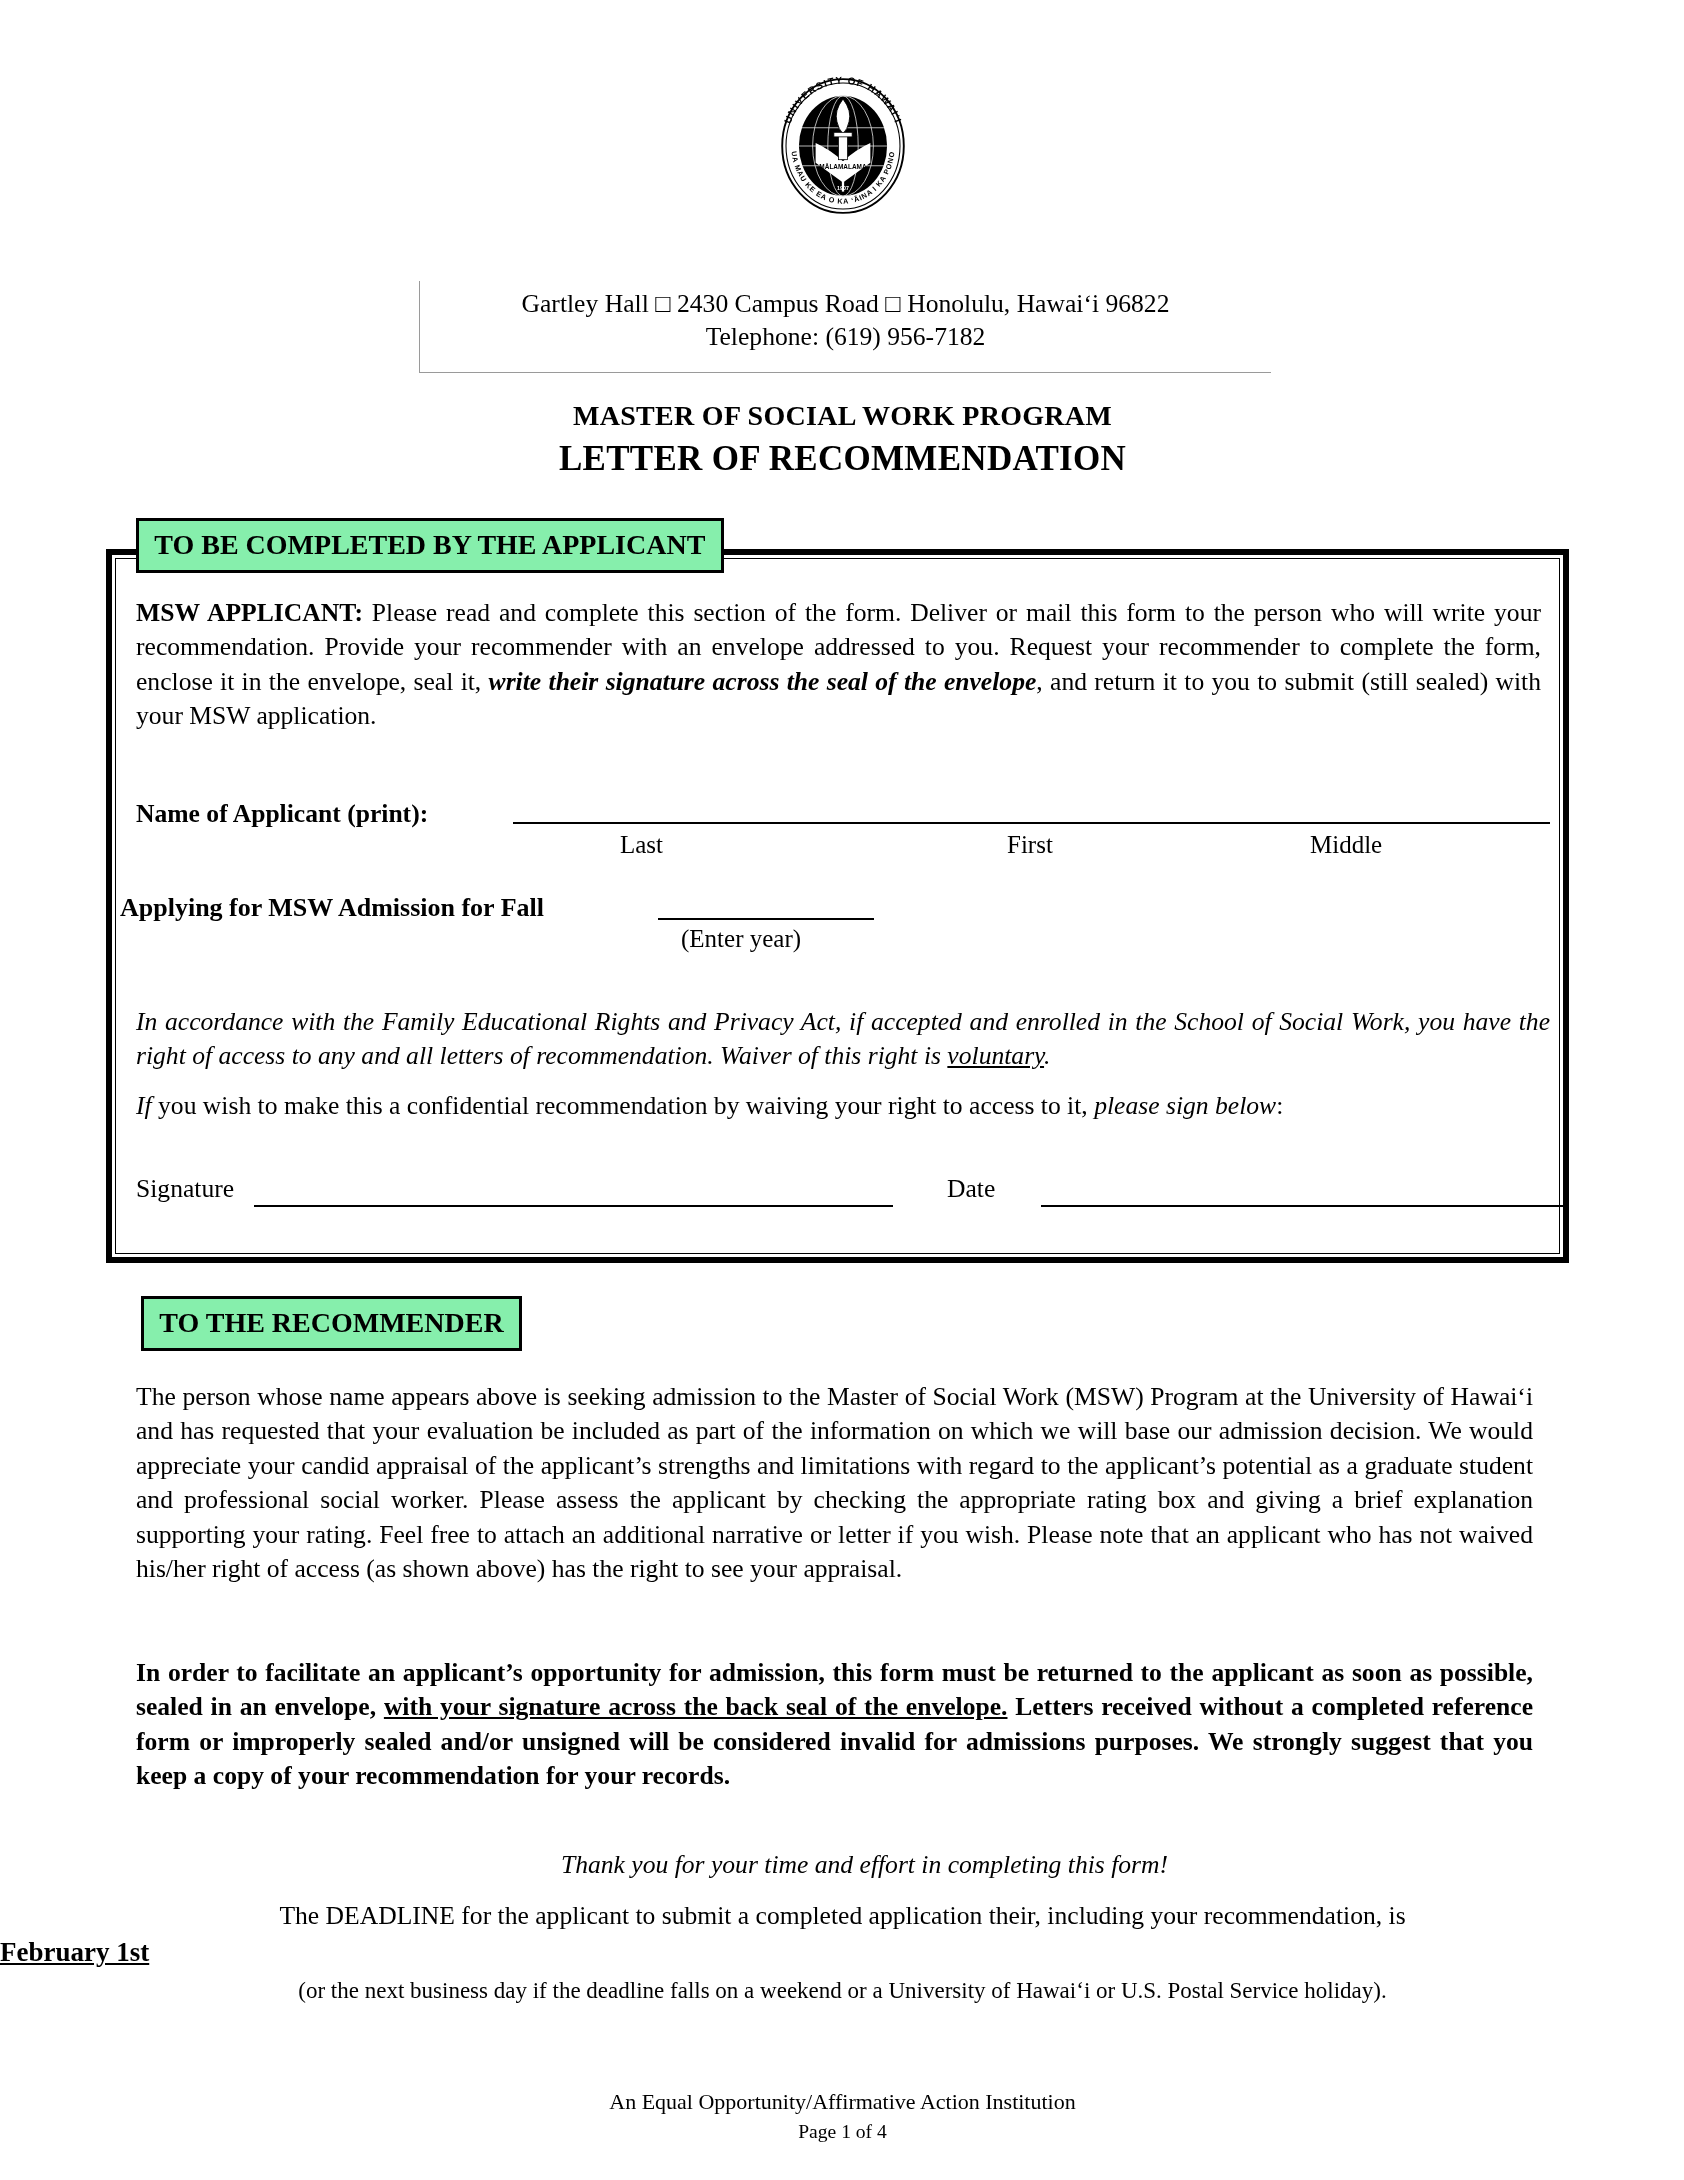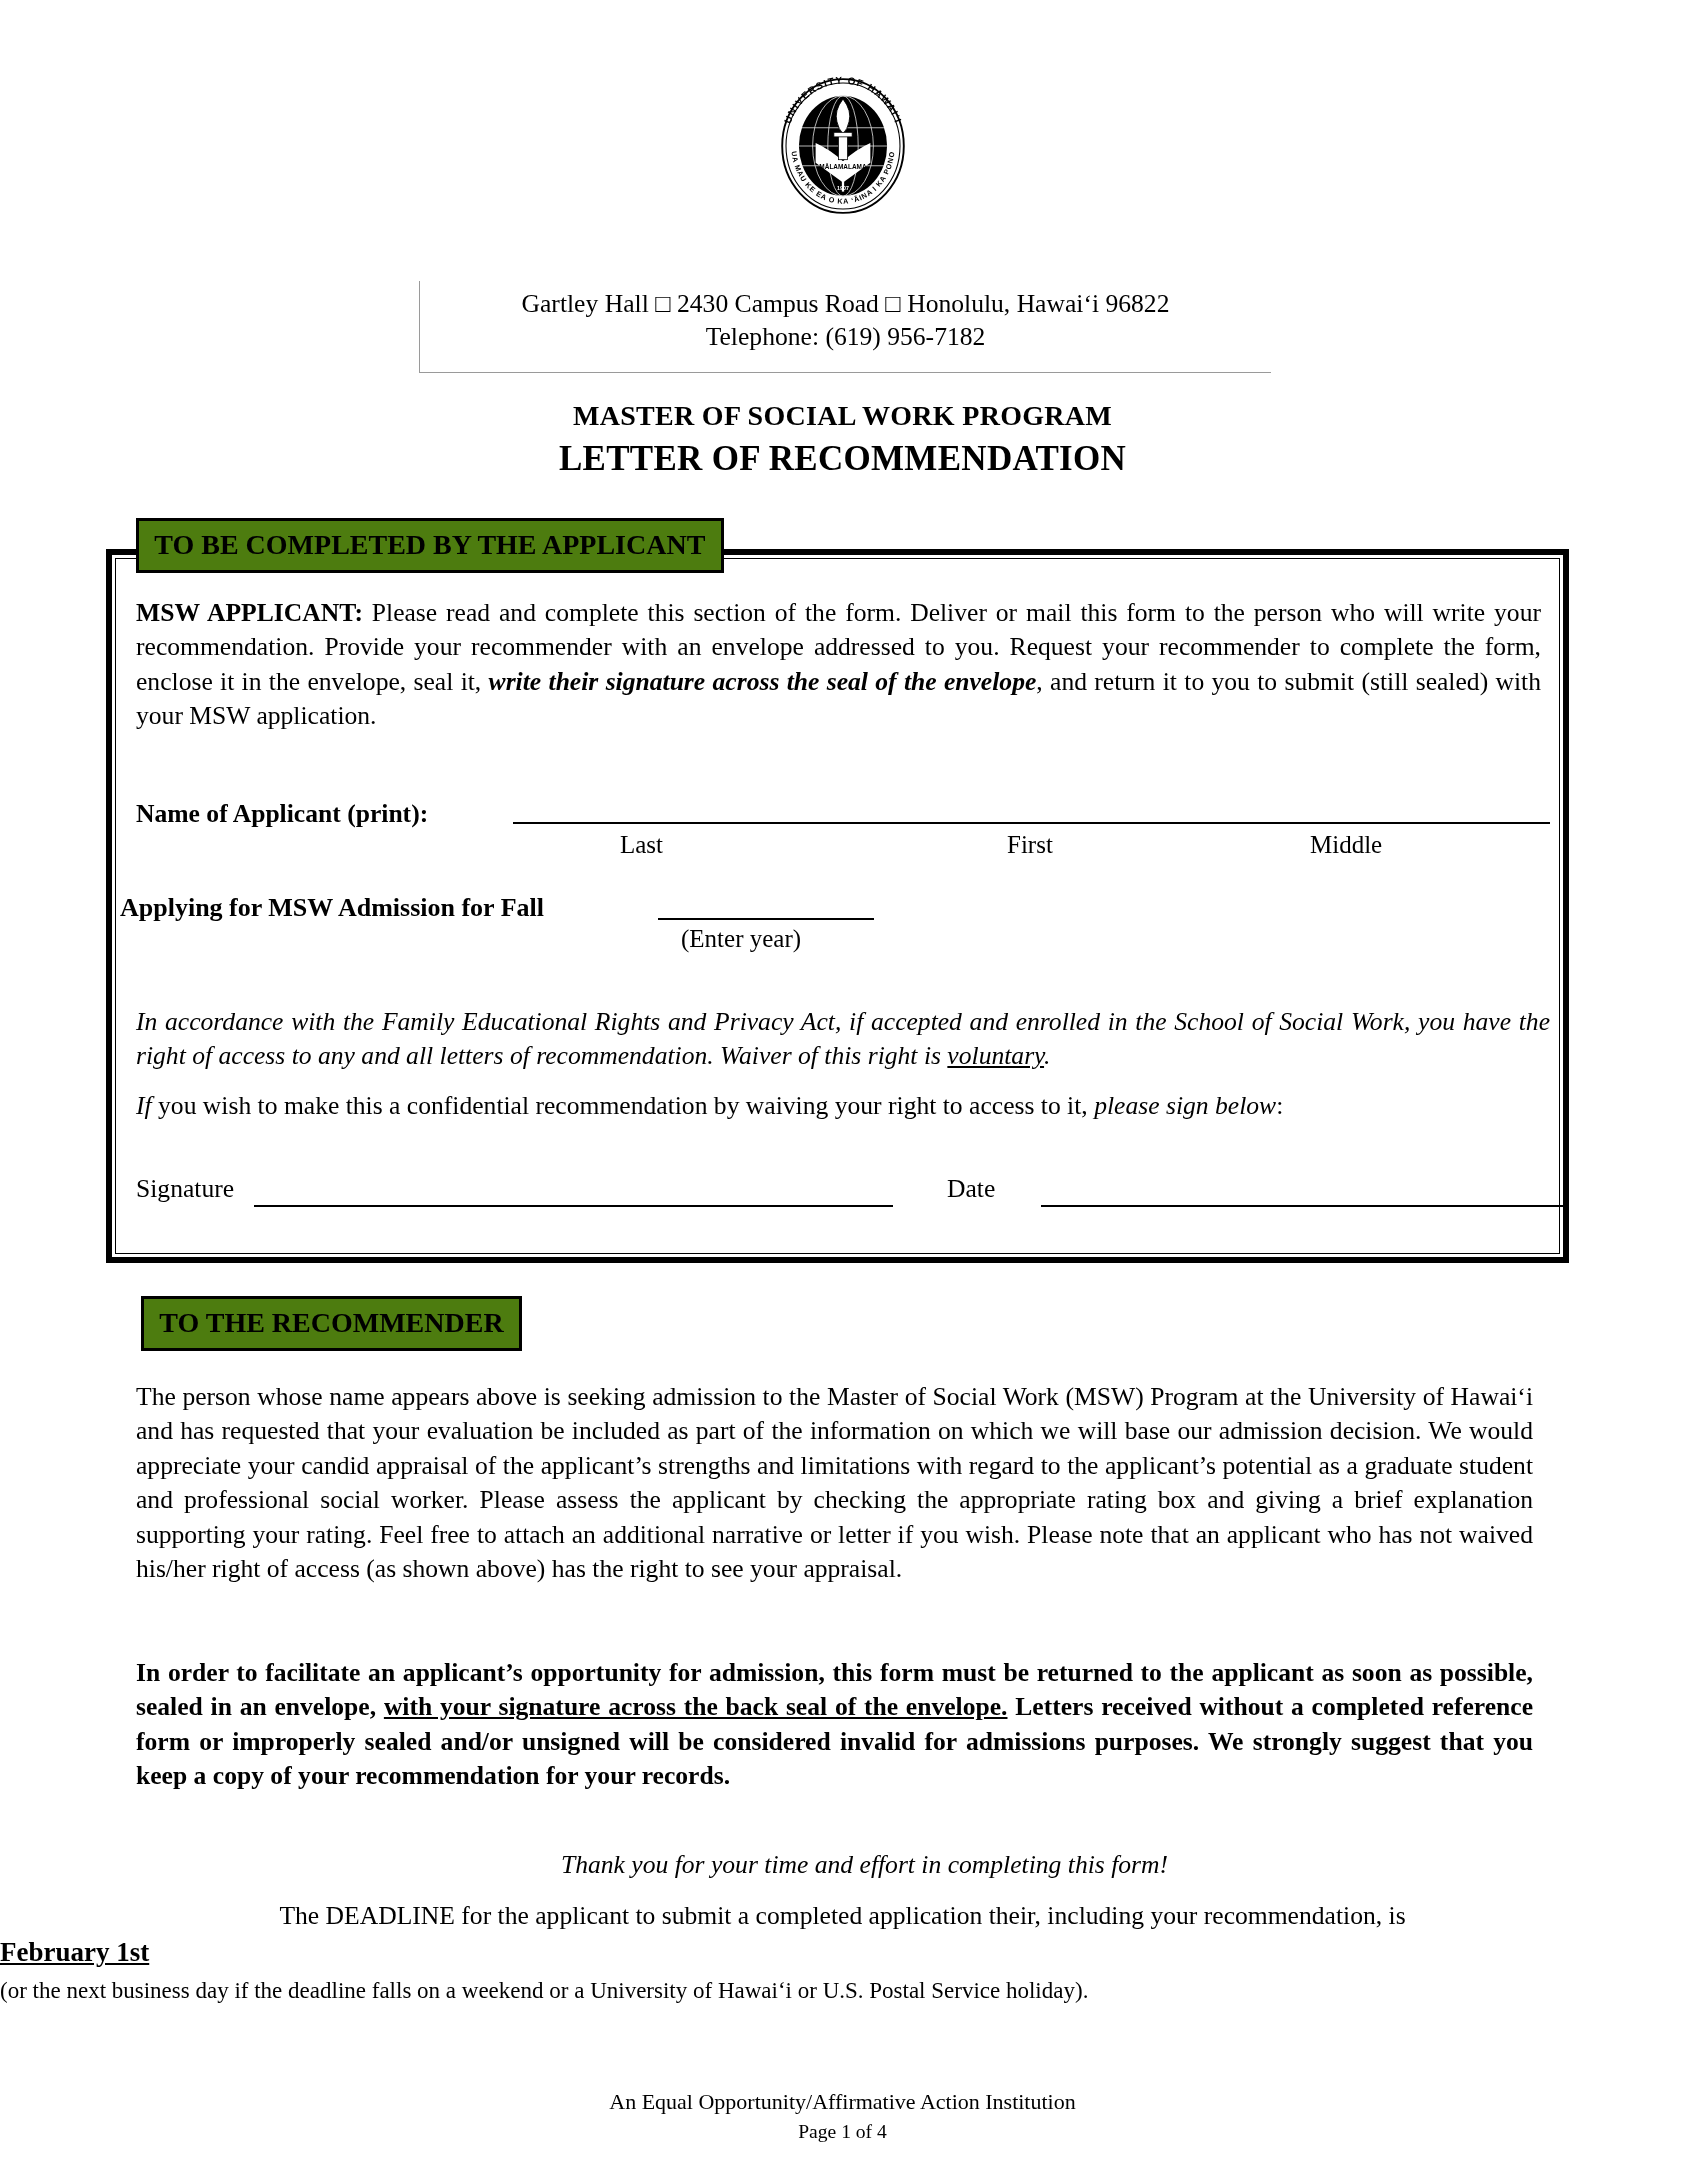--- a/index.html
+++ b/index.html
@@ -69,21 +69,21 @@
     width: 1463px;
     height: 714px;
     border: 6px solid #000;
     outline: 1.7px solid #000;
     outline-offset: -10.2px;
     background: #fff;
   }
 
   .section-tag {
     position: absolute;
-    background: #4d7c0f;
+    background: #86efac;
     border: 3.4px solid #000;
     font-weight: bold;
     z-index: 5;
     white-space: nowrap;
   }
   .tag-applicant {
     left: 136px;
     top: 518px;
     font-size: 28px;
     padding: 7.7px 15.3px 9.4px 15.3px;
@@ -238,21 +238,21 @@
     text-align: left;
     font-size: 27px;
     font-weight: bold;
     text-decoration: underline;
   }
   .deadline-note {
     position: absolute;
     left: 0;
     top: 1978px;
     width: 1685px;
-    text-align: left;
+    text-align: center;
     font-size: 23px;
   }
 
   .footer-eeo {
     position: absolute;
     left: 0;
     top: 2089px;
     width: 1685px;
     text-align: center;
     font-size: 22px;

